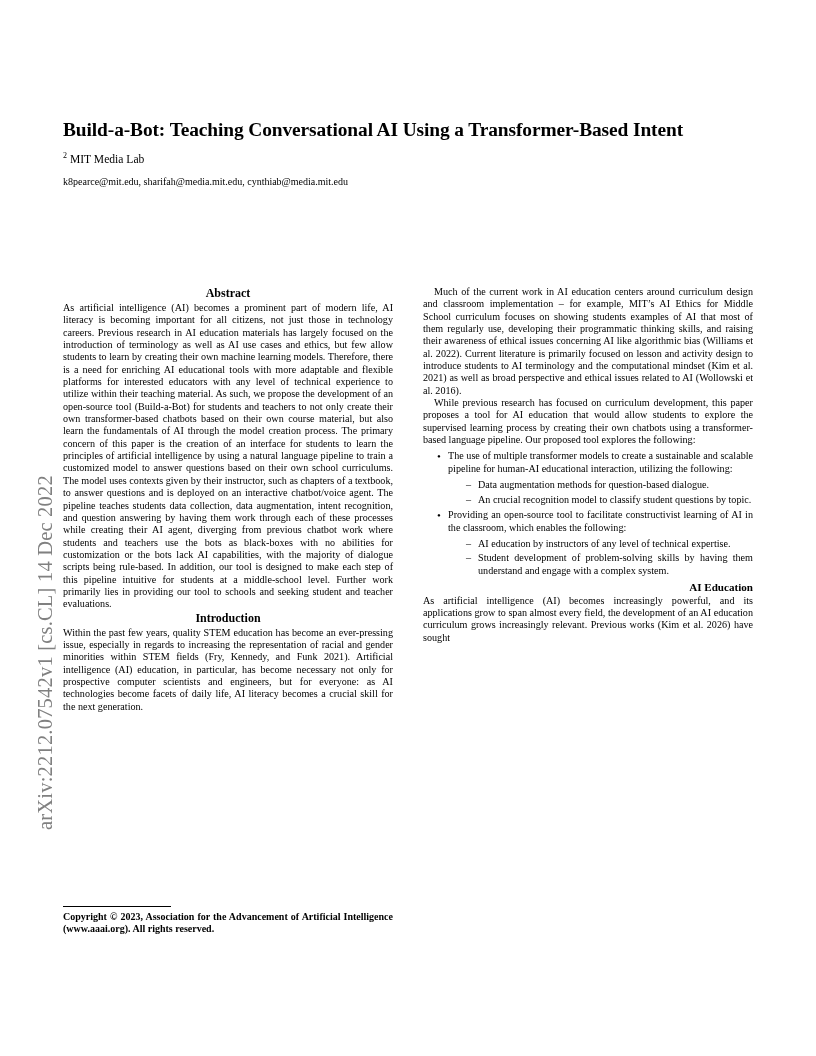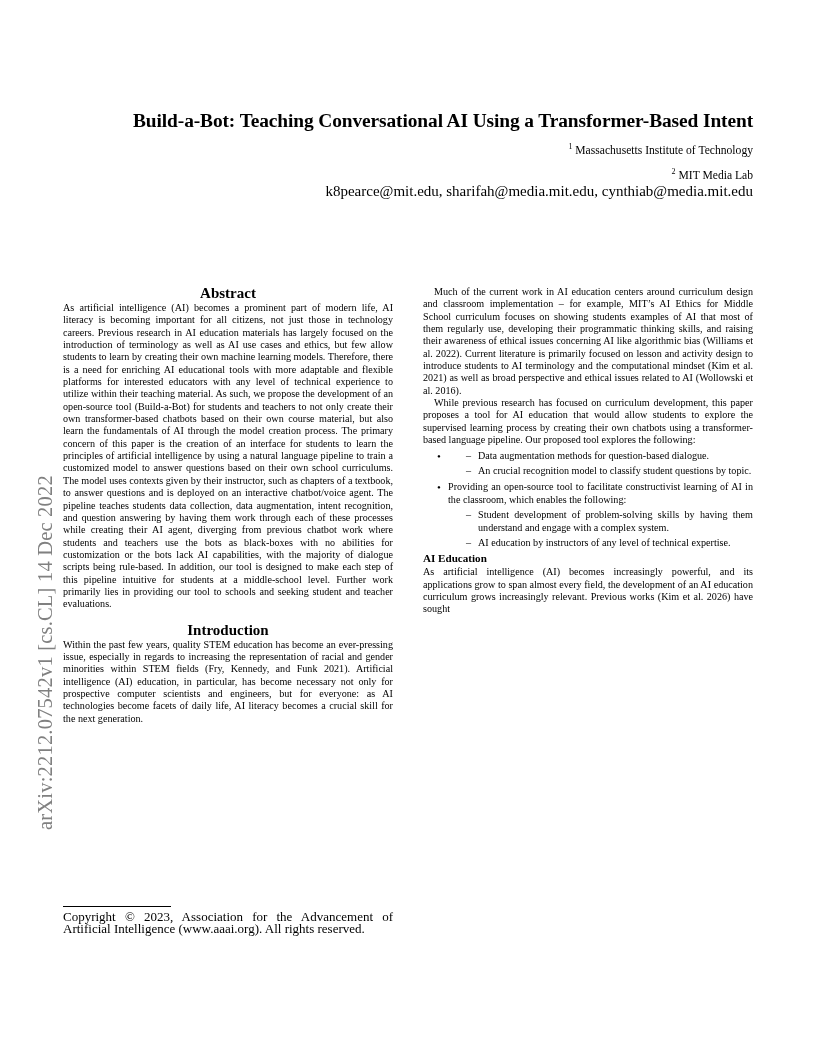--- a/index.html
+++ b/index.html
@@ -40,23 +40,23 @@
     position: absolute;
     left: 0;
     top: 0;
     width: 816px;
     height: 1056px;
   }
 
   .title-block {
     position: absolute;
     left: 63px;
-    top: 108px;
+    top: 117px;
     width: 690px;
-    text-align: right;
+    text-align: left;
   }
   .paper-title {
     font-size: 19.4px;
     font-weight: bold;
     line-height: 25px;
     letter-spacing: -0.1px;
     margin: 0;
   }
   .authors {
     font-size: 15.6px;
@@ -72,50 +72,50 @@
   .affil {
     font-size: 11.6px;
     line-height: 15.2px;
     margin-top: 6px;
   }
   .affil sup {
     font-size: 8px;
     vertical-align: super;
   }
   .emails {
-    font-size: 15px;
+    font-size: 10px;
     line-height: 15.2px;
-    margin-top: 1px;
+    margin-top: 7px;
   }
 
   
   .col {
     position: absolute;
     top: 286px;
     width: 330px;
     font-size: 10.15px;
     line-height: 12.35px;
     text-align: justify;
     text-justify: inter-word;
     hyphens: manual;
   }
   .col-left  { left: 63px; }
   .col-right { left: 423px; }
 
   .sec-head {
     text-align: center;
     font-weight: bold;
-    font-size: 15px;
+    font-size: 12px;
     line-height: 14px;
     margin: 0 0 2px 0;
   }
-  .sec-head.spaced { margin-top: 12px; }
+  .sec-head.spaced { margin-top: 0; }
 
   .sub-head {
-    text-align: left;
+    text-align: right;
     font-weight: bold;
     font-size: 11.1px;
     line-height: 13px;
     margin: 3px 0 1px 0;
   }
 
   p.para {
     margin: 0;
     text-indent: 11px;
   }
@@ -157,23 +157,24 @@
     left: 0;
     top: 0;
   }
 
   
   .footnote {
     position: absolute;
     left: 63px;
     top: 906px;
     width: 330px;
-    font-size: 13px;
+    font-size: 10px;
     line-height: 11.6px;
     text-align: justify;
+    font-weight: bold;
   }
   .footnote-rule {
     width: 108px;
     height: 0;
     border-top: 0.8px solid #000;
     margin: 0 0 4px 0;
   }
 </style>
 </head>
 <body>
@@ -183,23 +184,20 @@
   <div class="arxiv-stamp">arXiv:2212.07542v1  [cs.CL]  14 Dec 2022</div>
 
   <div class="title-block">
     <h1 class="paper-title">
       <span>Build-a-Bot: Teaching Conversational AI Using a Transformer-Based Intent</span>
       <br>
     </h1>
 
 
     <div class="affil">
-      <sup>1</sup><span> Massachusetts Institute of Technology</span>
-    </div>
-    <div class="affil">
       <sup>2</sup><span> MIT Media Lab</span>
     </div>
     <div class="emails">k8pearce@mit.edu, sharifah@media.mit.edu, cynthiab@media.mit.edu</div>
   </div>
 
   <div class="col col-left">
     <div class="sec-head">Abstract</div>
     <p class="para noindent">As artificial intelligence (AI) becomes a prominent part of modern life, AI literacy is becoming important for all citizens, not just those in technology careers. Previous research in AI education materials has largely focused on the introduction of terminology as well as AI use cases and ethics, but few allow students to learn by creating their own machine learning models. Therefore, there is a need for enriching AI educational tools with more adaptable and flexible platforms for interested educators with any level of technical experience to utilize within their teaching material. As such, we propose the development of an open-source tool (Build-a-Bot) for students and teachers to not only create their own transformer-based chatbots based on their own course material, but also learn the fundamentals of AI through the model creation process. The primary concern of this paper is the creation of an interface for students to learn the principles of artificial intelligence by using a natural language pipeline to train a customized model to answer questions based on their own school curriculums. The model uses contexts given by their instructor, such as chapters of a textbook, to answer questions and is deployed on an interactive chatbot/voice agent. The pipeline teaches students data collection, data augmentation, intent recognition, and question answering by having them work through each of these processes while creating their AI agent, diverging from previous chatbot work where students and teachers use the bots as black-boxes with no abilities for customization or the bots lack AI capabilities, with the majority of dialogue scripts being rule-based. In addition, our tool is designed to make each step of this pipeline intuitive for students at a middle-school level. Further work primarily lies in providing our tool to schools and seeking student and teacher evaluations.</p>
 
     <div class="sec-head spaced">Introduction</div>
@@ -210,30 +208,31 @@
     <div class="footnote-rule"></div>
     <span>Copyright © 2023, Association for the Advancement of Artificial Intelligence (www.aaai.org). All rights reserved.</span>
   </div>
 
   <div class="col col-right">
     <p class="para">Much of the current work in AI education centers around curriculum design and classroom implementation – for example, MIT’s AI Ethics for Middle School curriculum focuses on showing students examples of AI that most of them regularly use, developing their programmatic thinking skills, and raising their awareness of ethical issues concerning AI like algorithmic bias (Williams et al. 2022). Current literature is primarily focused on lesson and activity design to introduce students to AI terminology and the computational mindset (Kim et al. 2021) as well as broad perspective and ethical issues related to AI (Wollowski et al. 2016).</p>
     <p class="para">While previous research has focused on curriculum development, this paper proposes a tool for AI education that would allow students to explore the supervised learning process by creating their own chatbots using a transformer-based language pipeline. Our proposed tool explores the following:</p>
 
     <ul class="bullets">
       <li>
+        <span>The use of multiple transformer models to create a sustainable and scalable pipeline for human-AI educational interaction, utilizing the following:</span>
         <ul class="dashes">
           <li>Data augmentation methods for question-based dialogue.</li>
           <li>An crucial recognition model to classify student questions by topic.</li>
         </ul>
       </li>
       <li>
         <span>Providing an open-source tool to facilitate constructivist learning of AI in the classroom, which enables the following:</span>
         <ul class="dashes">
+          <li>AI education by instructors of any level of technical expertise.</li>
           <li>Student development of problem-solving skills by having them understand and engage with a complex system.</li>
-          <li>AI education by instructors of any level of technical expertise.</li>
         </ul>
       </li>
     </ul>
 
     <div class="sub-head">AI Education</div>
     <p class="para noindent">As artificial intelligence (AI) becomes increasingly powerful, and its applications grow to span almost every field, the development of an AI education curriculum grows increasingly relevant. Previous works (Kim et al. 2026) have sought</p>
   </div>
 
 </div>
 

